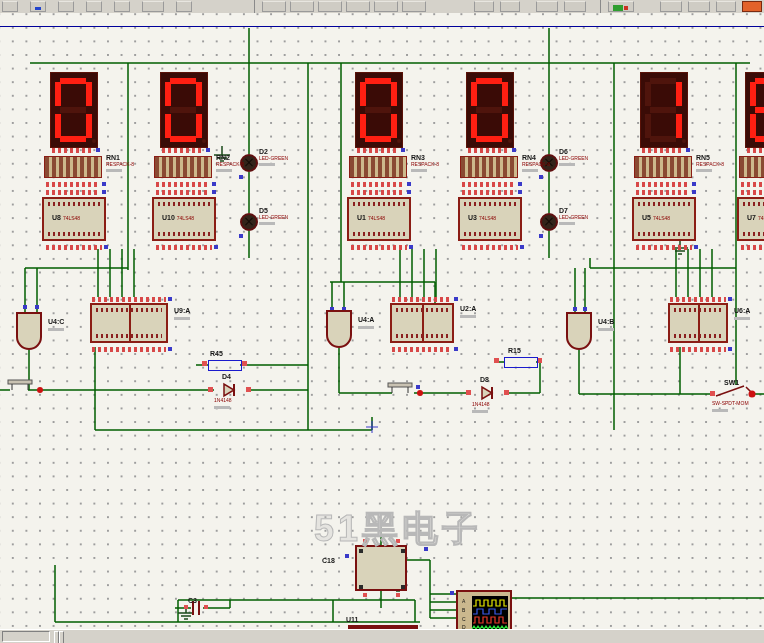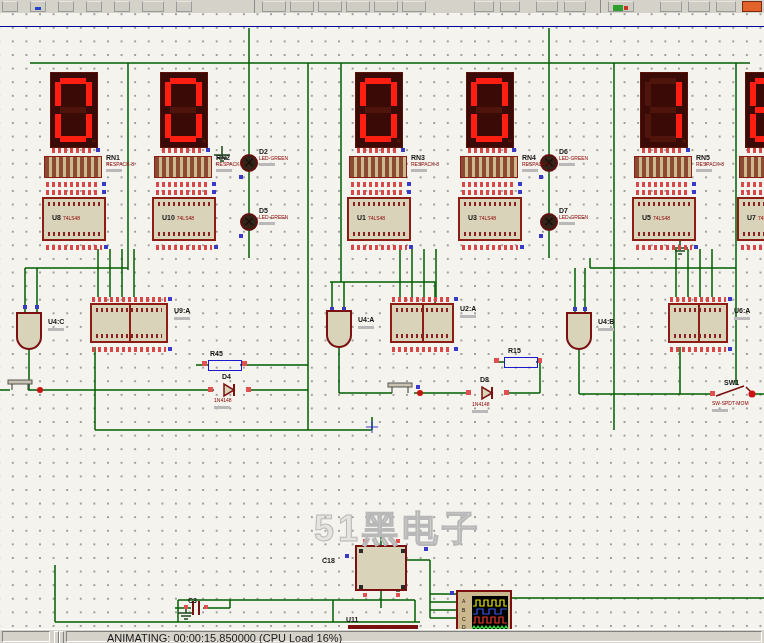--- a/index.html
+++ b/index.html
@@ -490,16 +490,13 @@
     </div>
   </div>
 
   <div class="wm">51黑电子</div>
 </div>
 
 <div class="statusbar">
   <div class="sbcell" style="left:2px;width:48px"></div>
   <div class="sbgrip" style="left:54px"></div>
   <div class="sbgrip" style="left:59px"></div>
-  <div class="sbcell" style="left:66px;width:696px">
-    <span class="sbtext">ANIMATING: 00:00:15.850000 (CPU Load 16%)</span>
-  </div>
 </div>
 
 </body></html>

